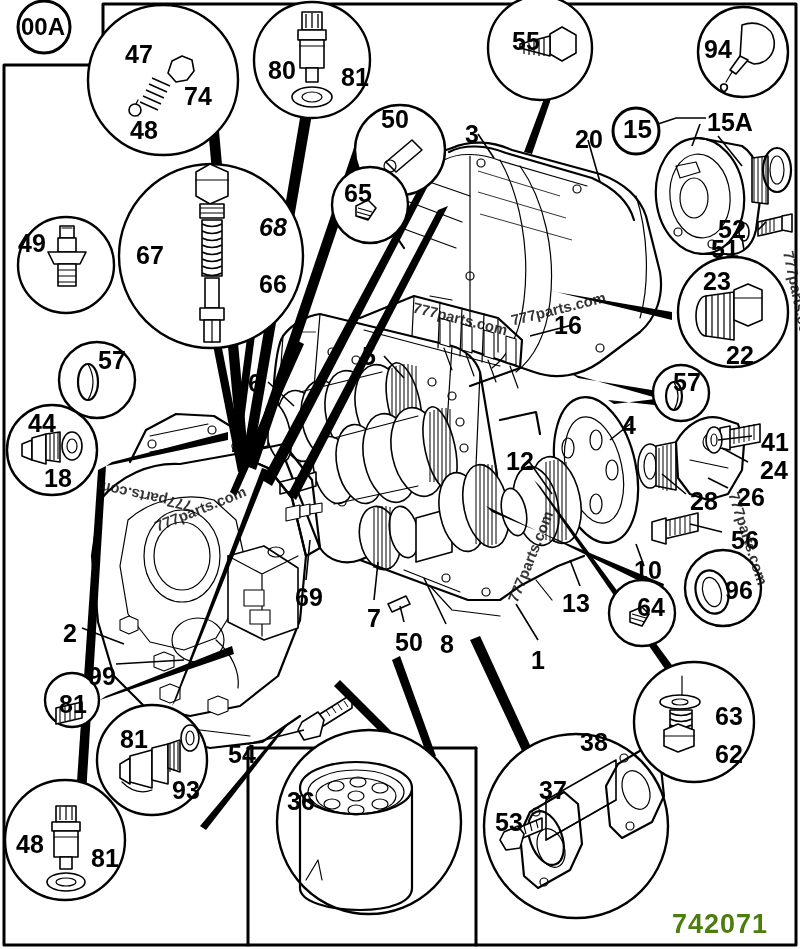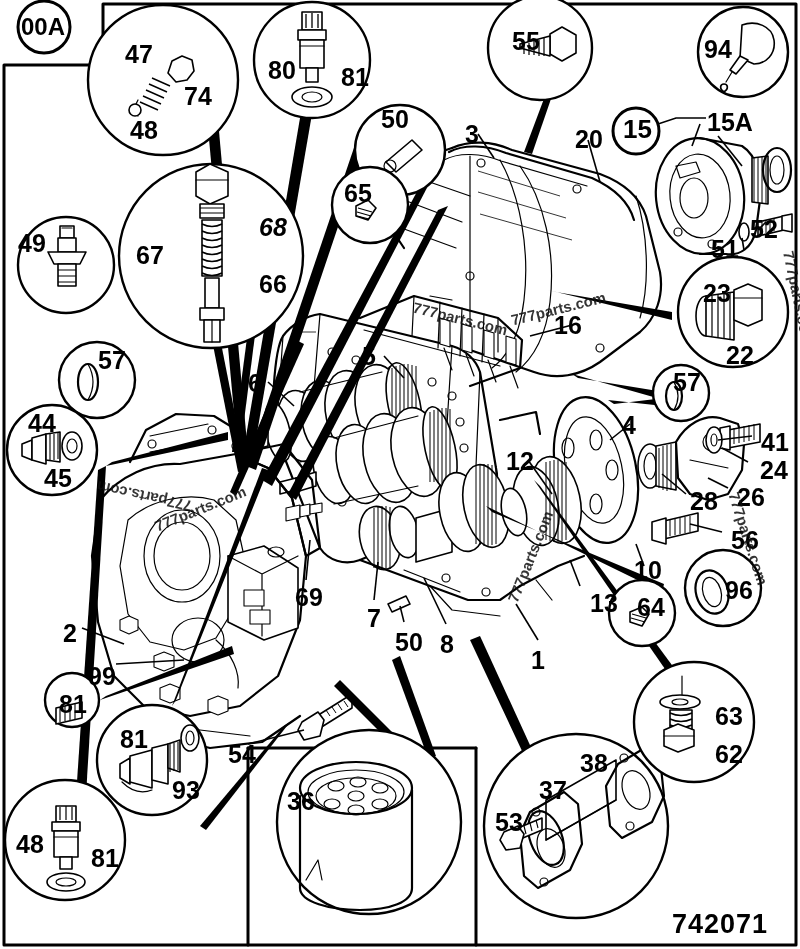--- a/index.html
+++ b/index.html
@@ -7,21 +7,21 @@
   body{font-family:"Liberation Sans",sans-serif;}
   #stage{position:relative;width:800px;height:949px;background:#fff;overflow:hidden;}
   #stage svg{position:absolute;left:0;top:0;}
   .lbl{position:absolute;font-family:"Liberation Sans",sans-serif;font-weight:bold;color:#000;
        line-height:1;white-space:nowrap;}
   .lbl.n{font-size:25px;}
   .lbl.nb{font-size:26px;}
   .wm{position:absolute;font-family:"Liberation Sans",sans-serif;font-weight:bold;
       color:#111;white-space:nowrap;opacity:.85;}
   .dnum{position:absolute;font-family:"Liberation Sans",sans-serif;font-weight:bold;
-      font-size:27px;letter-spacing:1px;color:#000000;}
+      font-size:27px;letter-spacing:1px;color:#4d7c0f;}
 </style>
 </head>
 <body>
 
 <div id="stage">
 
   <svg width="800" height="949" viewBox="0 0 800 949" xmlns="http://www.w3.org/2000/svg">
     <defs>
       <style>
         .o{fill:none;stroke:#000;stroke-width:2.2;stroke-linejoin:round;stroke-linecap:round;}
@@ -613,63 +613,63 @@
       <div class="lbl n" style="left: 130px; top: 118px;">48</div>
       <div class="lbl n" style="left: 268px; top: 58px;">80</div>
       <div class="lbl n" style="left: 341px; top: 65px;">81</div>
       <div class="lbl n" style="left: 381px; top: 107px;">50</div>
       <div class="lbl n" style="left: 344px; top: 181px;">65</div>
       <div class="lbl n" style="left: 512px; top: 29px;">55</div>
       <div class="lbl n" style="left: 704px; top: 37px;">94</div>
       <div class="lbl n" style="left: 465px; top: 122px;">3</div>
       <div class="lbl n" style="left: 575px; top: 127px;">20</div>
       <div class="lbl n" style="left: 707px; top: 110px;">15A</div>
-      <div class="lbl n" style="left: 750px; top: 217px;">52</div>
+      <div class="lbl n" style="left: 718px; top: 217px;">52</div>
       <div class="lbl n" style="left: 711px; top: 237px; text-align: right;">51</div>
       <div class="lbl n" style="left: 259px; top: 215px; font-style: italic;">68</div>
       <div class="lbl n" style="left: 136px; top: 243px;">67</div>
       <div class="lbl n" style="left: 259px; top: 272px;">66</div>
       <div class="lbl n" style="left: 18px; top: 231px;">49</div>
       <div class="lbl n" style="left: 98px; top: 348px;">57</div>
       <div class="lbl n" style="left: 28px; top: 411px;">44</div>
-      <div class="lbl n" style="left: 44px; top: 466px;">45</div>
-      <div class="lbl n" style="left: 703px; top: 281px;">23</div>
+      <div class="lbl n" style="left: 44px; top: 466px;">18</div>
+      <div class="lbl n" style="left: 703px; top: 269px;">23</div>
       <div class="lbl n" style="left: 726px; top: 343px;">22</div>
       <div class="lbl n" style="left: 673px; top: 370px;">57</div>
       <div class="lbl n" style="left: 554px; top: 313px;">16</div>
       <div class="lbl n" style="left: 362px; top: 344px;">5</div>
       <div class="lbl n" style="left: 248px; top: 371px;">6</div>
       <div class="lbl n" style="left: 622px; top: 413px;">4</div>
       <div class="lbl n" style="left: 761px; top: 430px;">41</div>
       <div class="lbl n" style="left: 760px; top: 458px;">24</div>
       <div class="lbl n" style="left: 737px; top: 485px;">26</div>
       <div class="lbl n" style="left: 690px; top: 489px;">28</div>
       <div class="lbl n" style="left: 506px; top: 449px;">12</div>
       <div class="lbl n" style="left: 731px; top: 528px;">56</div>
       <div class="lbl n" style="left: 725px; top: 578px;">96</div>
       <div class="lbl n" style="left: 634px; top: 558px;">10</div>
-      <div class="lbl n" style="left: 562px; top: 591px; margin-left: 28px;">13</div>
+      <div class="lbl n" style="left: 562px; top: 591px;">13</div>
       <div class="lbl n" style="left: 637px; top: 595px;">64</div>
       <div class="lbl n" style="left: 295px; top: 585px;">69</div>
       <div class="lbl n" style="left: 367px; top: 606px;">7</div>
       <div class="lbl n" style="left: 395px; top: 630px;">50</div>
       <div class="lbl n" style="left: 440px; top: 632px;">8</div>
       <div class="lbl n" style="left: 531px; top: 648px;">1</div>
       <div class="lbl n" style="left: 63px; top: 621px;">2</div>
       <div class="lbl n" style="left: 88px; top: 664px;">99</div>
       <div class="lbl n" style="left: 59px; top: 692px;">81</div>
       <div class="lbl n" style="left: 120px; top: 727px;">81</div>
       <div class="lbl n" style="left: 172px; top: 778px;">93</div>
       <div class="lbl n" style="left: 228px; top: 742px;">54</div>
       <div class="lbl n" style="left: 16px; top: 832px;">48</div>
       <div class="lbl n" style="left: 91px; top: 846px;">81</div>
       <div class="lbl n" style="left: 287px; top: 789px;">36</div>
       <div class="lbl n" style="left: 495px; top: 810px;">53</div>
       <div class="lbl n" style="left: 539px; top: 778px;">37</div>
-      <div class="lbl n" style="left: 580px; top: 751px; text-align: center;">38</div>
+      <div class="lbl n" style="left: 580px; top: 730px; text-align: center;">38</div>
       <div class="lbl n" style="left: 715px; top: 704px;">63</div>
       <div class="lbl n" style="left: 715px; top: 742px;">62</div>
       <div class="lbl nb" style="left: 623px; top: 116px;">15</div>
     </div>
 
   <div class="lbl" id="group-code" style="left:21px;top:15px;font-size:24px;">00A</div>
 
   <div class="dnum" id="drawing-number" style="left:672px;top:909px;">742071</div>
 
   <div class="wm" style="left:96px;top:488px;font-size:15px;transform:rotate(192deg);">777parts.com</div>

